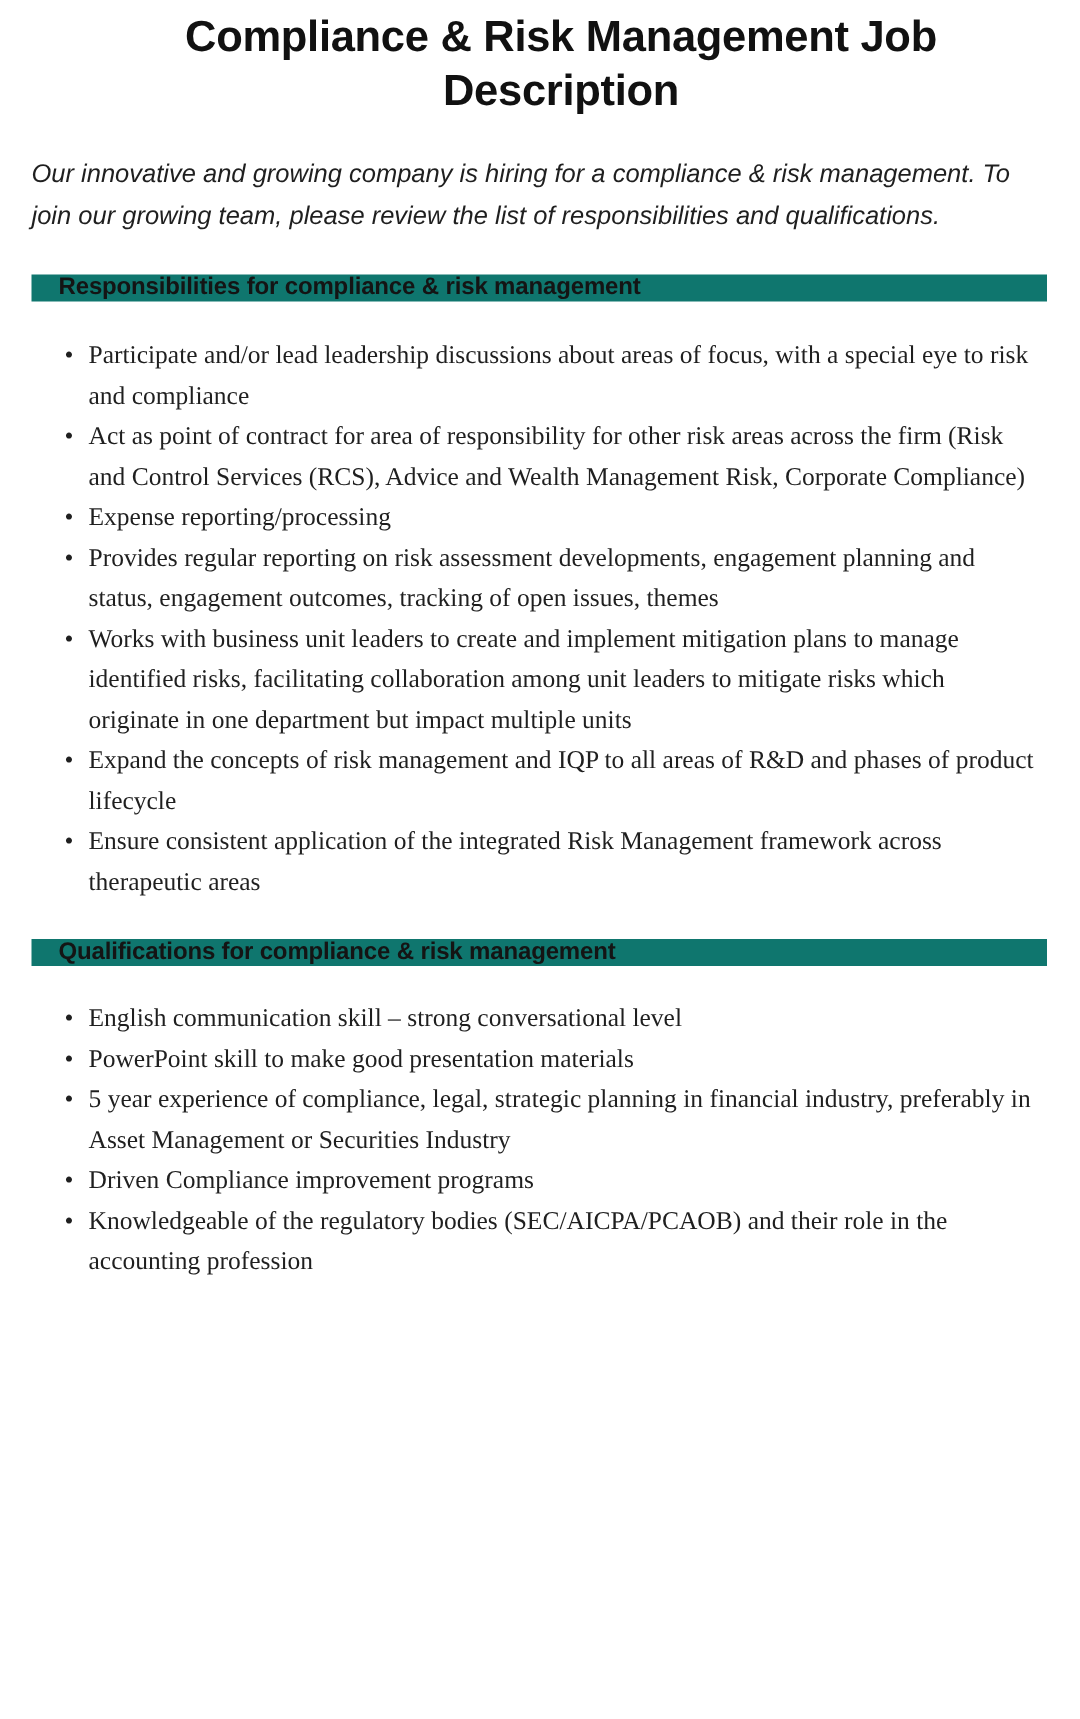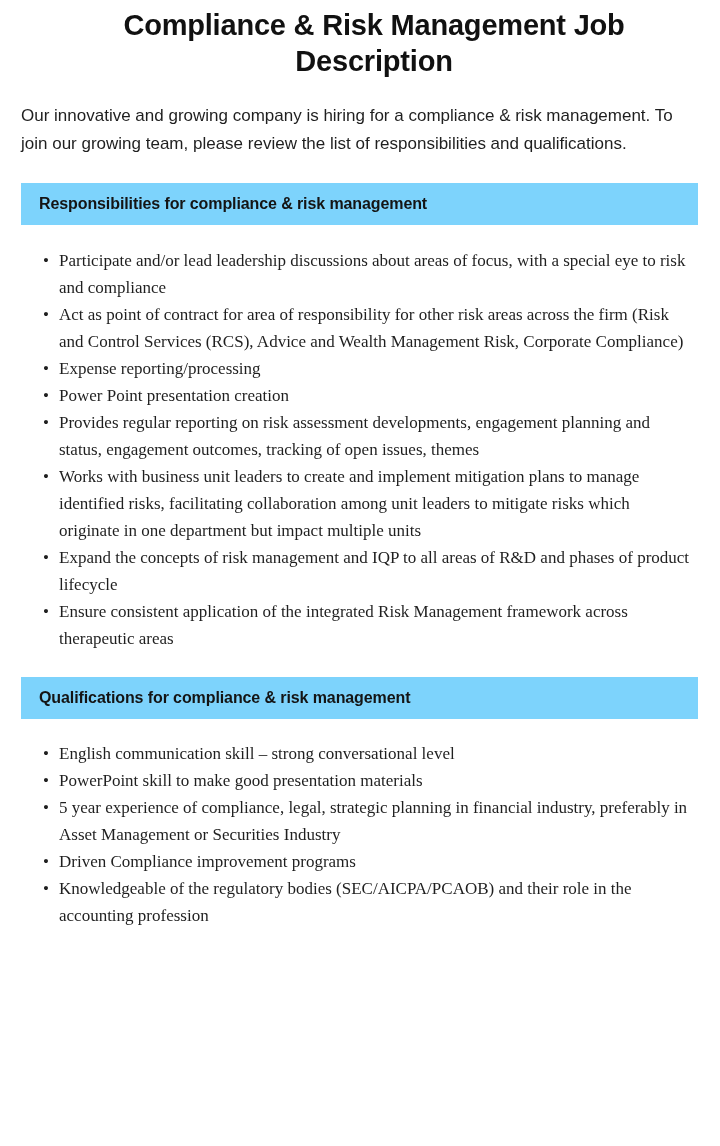--- a/index.html
+++ b/index.html
@@ -35,30 +35,31 @@
   }
 
   
   .intro {
     margin: 0;
     padding: 23px 30px 0 21px;
     font-size: 17px;
     line-height: 28px;
     color: #1f1f1f;
     max-width: 672px;
+    font-style: italic;
   }
 
   
   .section {
     margin: 0;
   }
   .section-band {
     margin: 25px 22px 0 21px;
-    background: #7dd3fc;
-    height: 42px;
+    background: #0f766e;
+    height: 18px;
     display: flex;
     align-items: center;
     padding: 0 0 0 18px;
     box-sizing: border-box;
   }
   .section-band-title {
     font-size: 16px;
     font-weight: bold;
     line-height: 20px;
     color: #141414;
@@ -103,21 +104,20 @@
   <p class="intro">Our innovative and growing company is hiring for a compliance &amp; risk management. To join our growing team, please review the list of responsibilities and qualifications.</p>
 
   <section class="section">
     <div class="section-band">
       <span class="section-band-title">Responsibilities for compliance &amp; risk management</span>
     </div>
     <ul class="bullets responsibilities">
       <li>Participate and/or lead leadership discussions about areas of focus, with a special eye to risk and compliance</li>
       <li>Act as point of contract for area of responsibility for other risk areas across the firm (Risk and Control Services (RCS), Advice and Wealth Management Risk, Corporate Compliance)</li>
       <li>Expense reporting/processing</li>
-      <li>Power Point presentation creation</li>
       <li>Provides regular reporting on risk assessment developments, engagement planning and status, engagement outcomes, tracking of open issues, themes</li>
       <li>Works with business unit leaders to create and implement mitigation plans to manage identified risks, facilitating collaboration among unit leaders to mitigate risks which originate in one department but impact multiple units</li>
       <li>Expand the concepts of risk management and IQP to all areas of R&amp;D and phases of product lifecycle</li>
       <li>Ensure consistent application of the integrated Risk Management framework across therapeutic areas</li>
     </ul>
   </section>
 
   <section class="section">
     <div class="section-band">
       <span class="section-band-title">Qualifications for compliance &amp; risk management</span>

